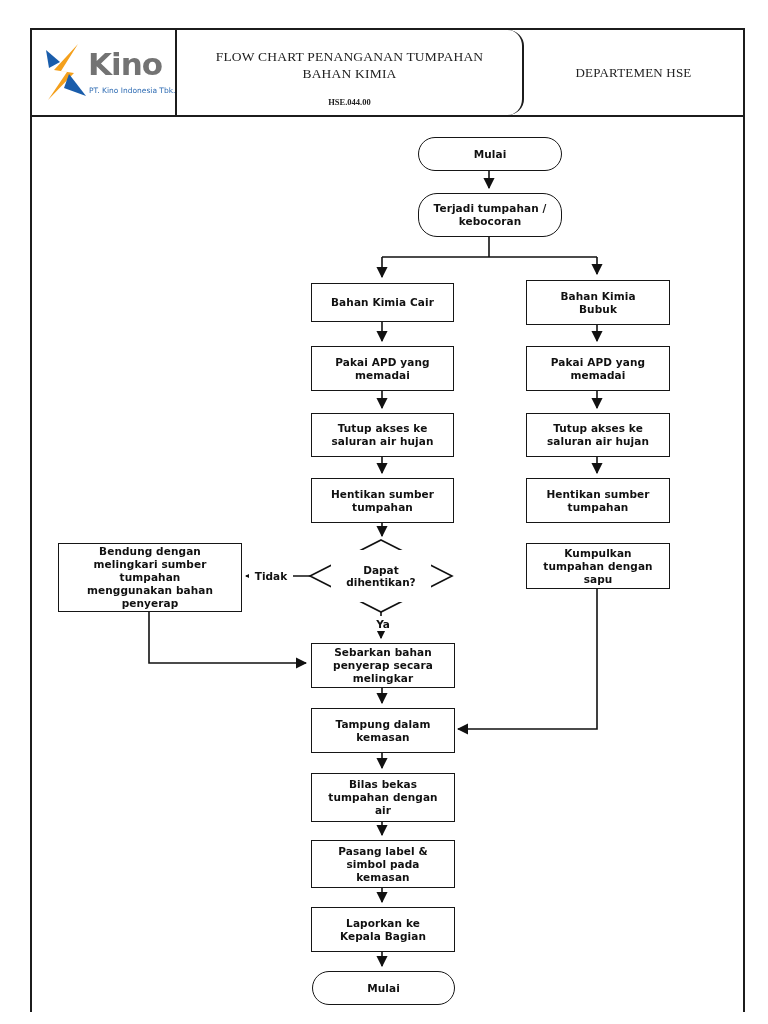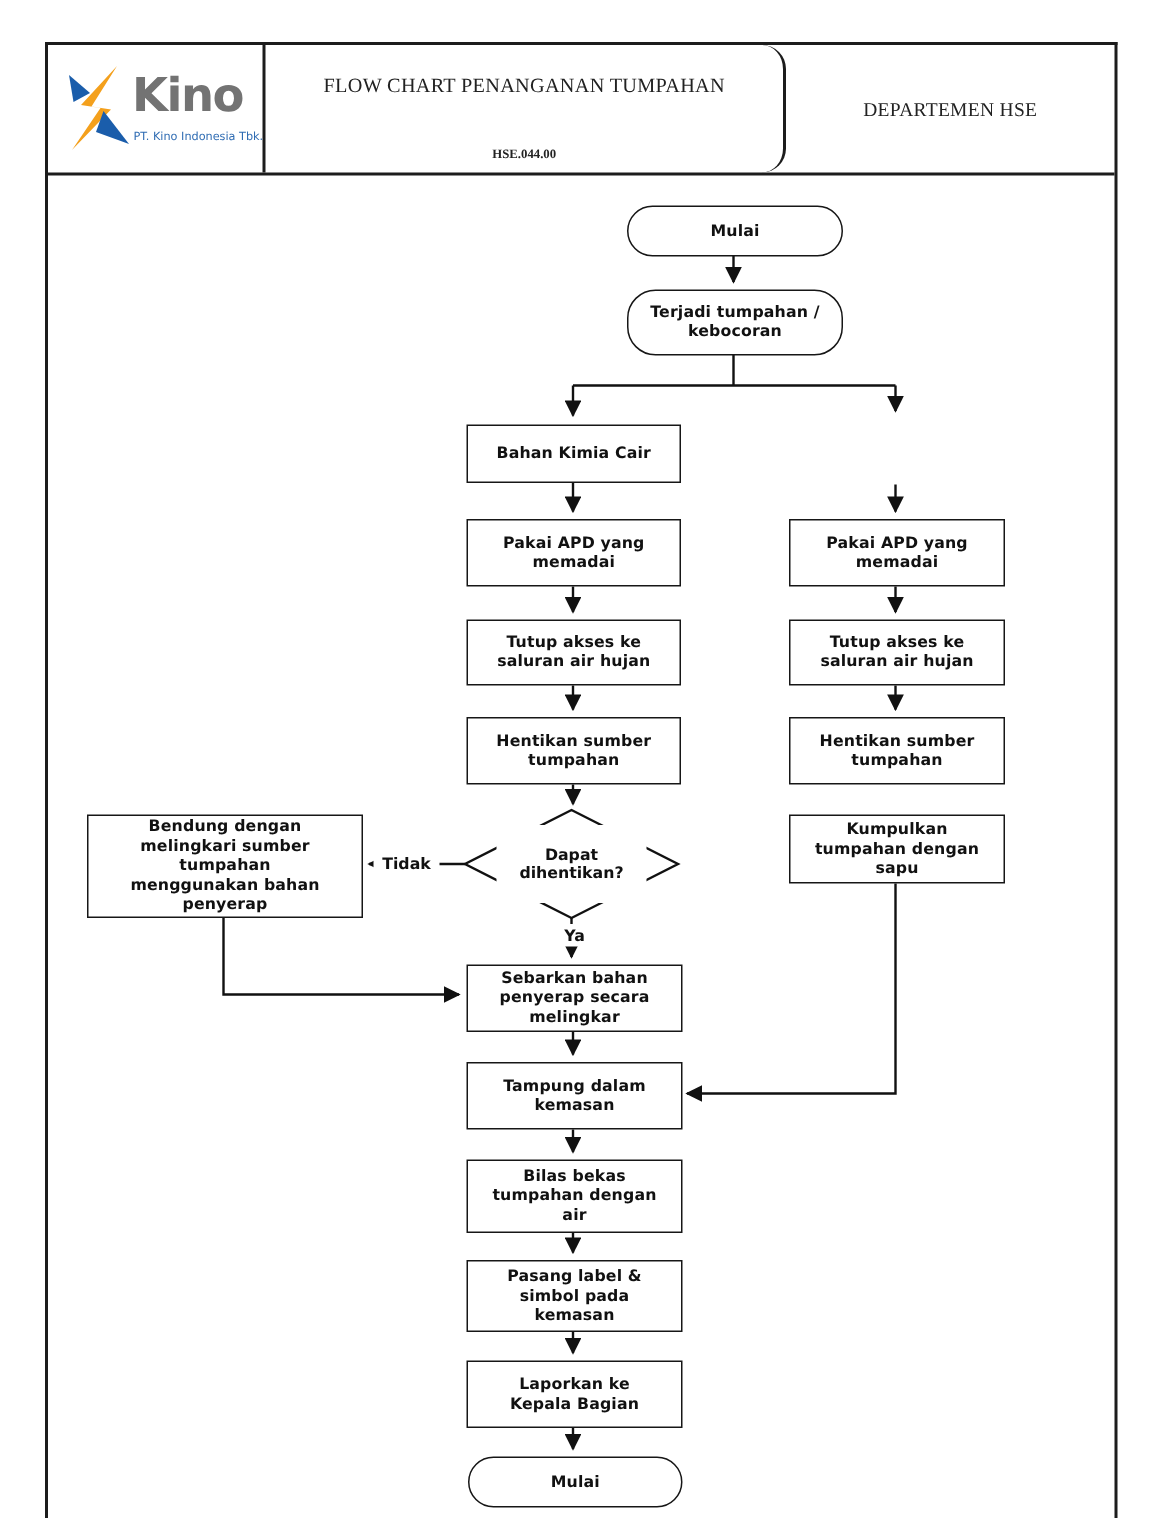--- a/index.html
+++ b/index.html
@@ -76,20 +76,21 @@
             <polygon points="34,0 10,26 23,28 4,56 30,29 17,27" fill="#f4a01c"></polygon>
             <polygon points="25,30 42,52 20,44" fill="#1a5dab"></polygon>
           </svg>
           <div id="brand-text">Kino</div>
           <div id="brand-sub">PT. Kino Indonesia Tbk.</div>
         </div>
       </div>
       <div class="hcell serif" id="cell-title">
         <div class="doc-title">
           <div>FLOW CHART PENANGANAN TUMPAHAN</div>
+          <div>BAHAN KIMIA</div>
         </div>
         <div class="doc-code">HSE.044.00</div>
       </div>
       <div class="hcell serif" id="cell-dept">
         <div class="dept">DEPARTEMEN HSE</div>
       </div>
     </div>
   </div>
 
   <div class="node stadium" style="left:418px;top:137px;width:142px;height:32px;">
@@ -97,20 +98,23 @@
   </div>
 
   <div class="node" style="left:418px;top:193px;width:142px;height:42px;border-radius:19px;">
     <span style="max-width:134px;">Terjadi tumpahan / kebocoran</span>
   </div>
 
   <div class="node" style="left:311px;top:283px;width:141px;height:37px;">
     <span>Bahan Kimia Cair</span>
   </div>
 
+  <div class="node" style="left:526px;top:280px;width:142px;height:43px;">
+    <span style="max-width:100px;">Bahan Kimia Bubuk</span>
+  </div>
 
   <div class="node" style="left:311px;top:346px;width:141px;height:43px;">
     <span style="max-width:112px;">Pakai APD yang memadai</span>
   </div>
 
   <div class="node" style="left:526px;top:346px;width:142px;height:43px;">
     <span style="max-width:112px;">Pakai APD yang memadai</span>
   </div>
 
   <div class="node" style="left:311px;top:413px;width:141px;height:42px;">

